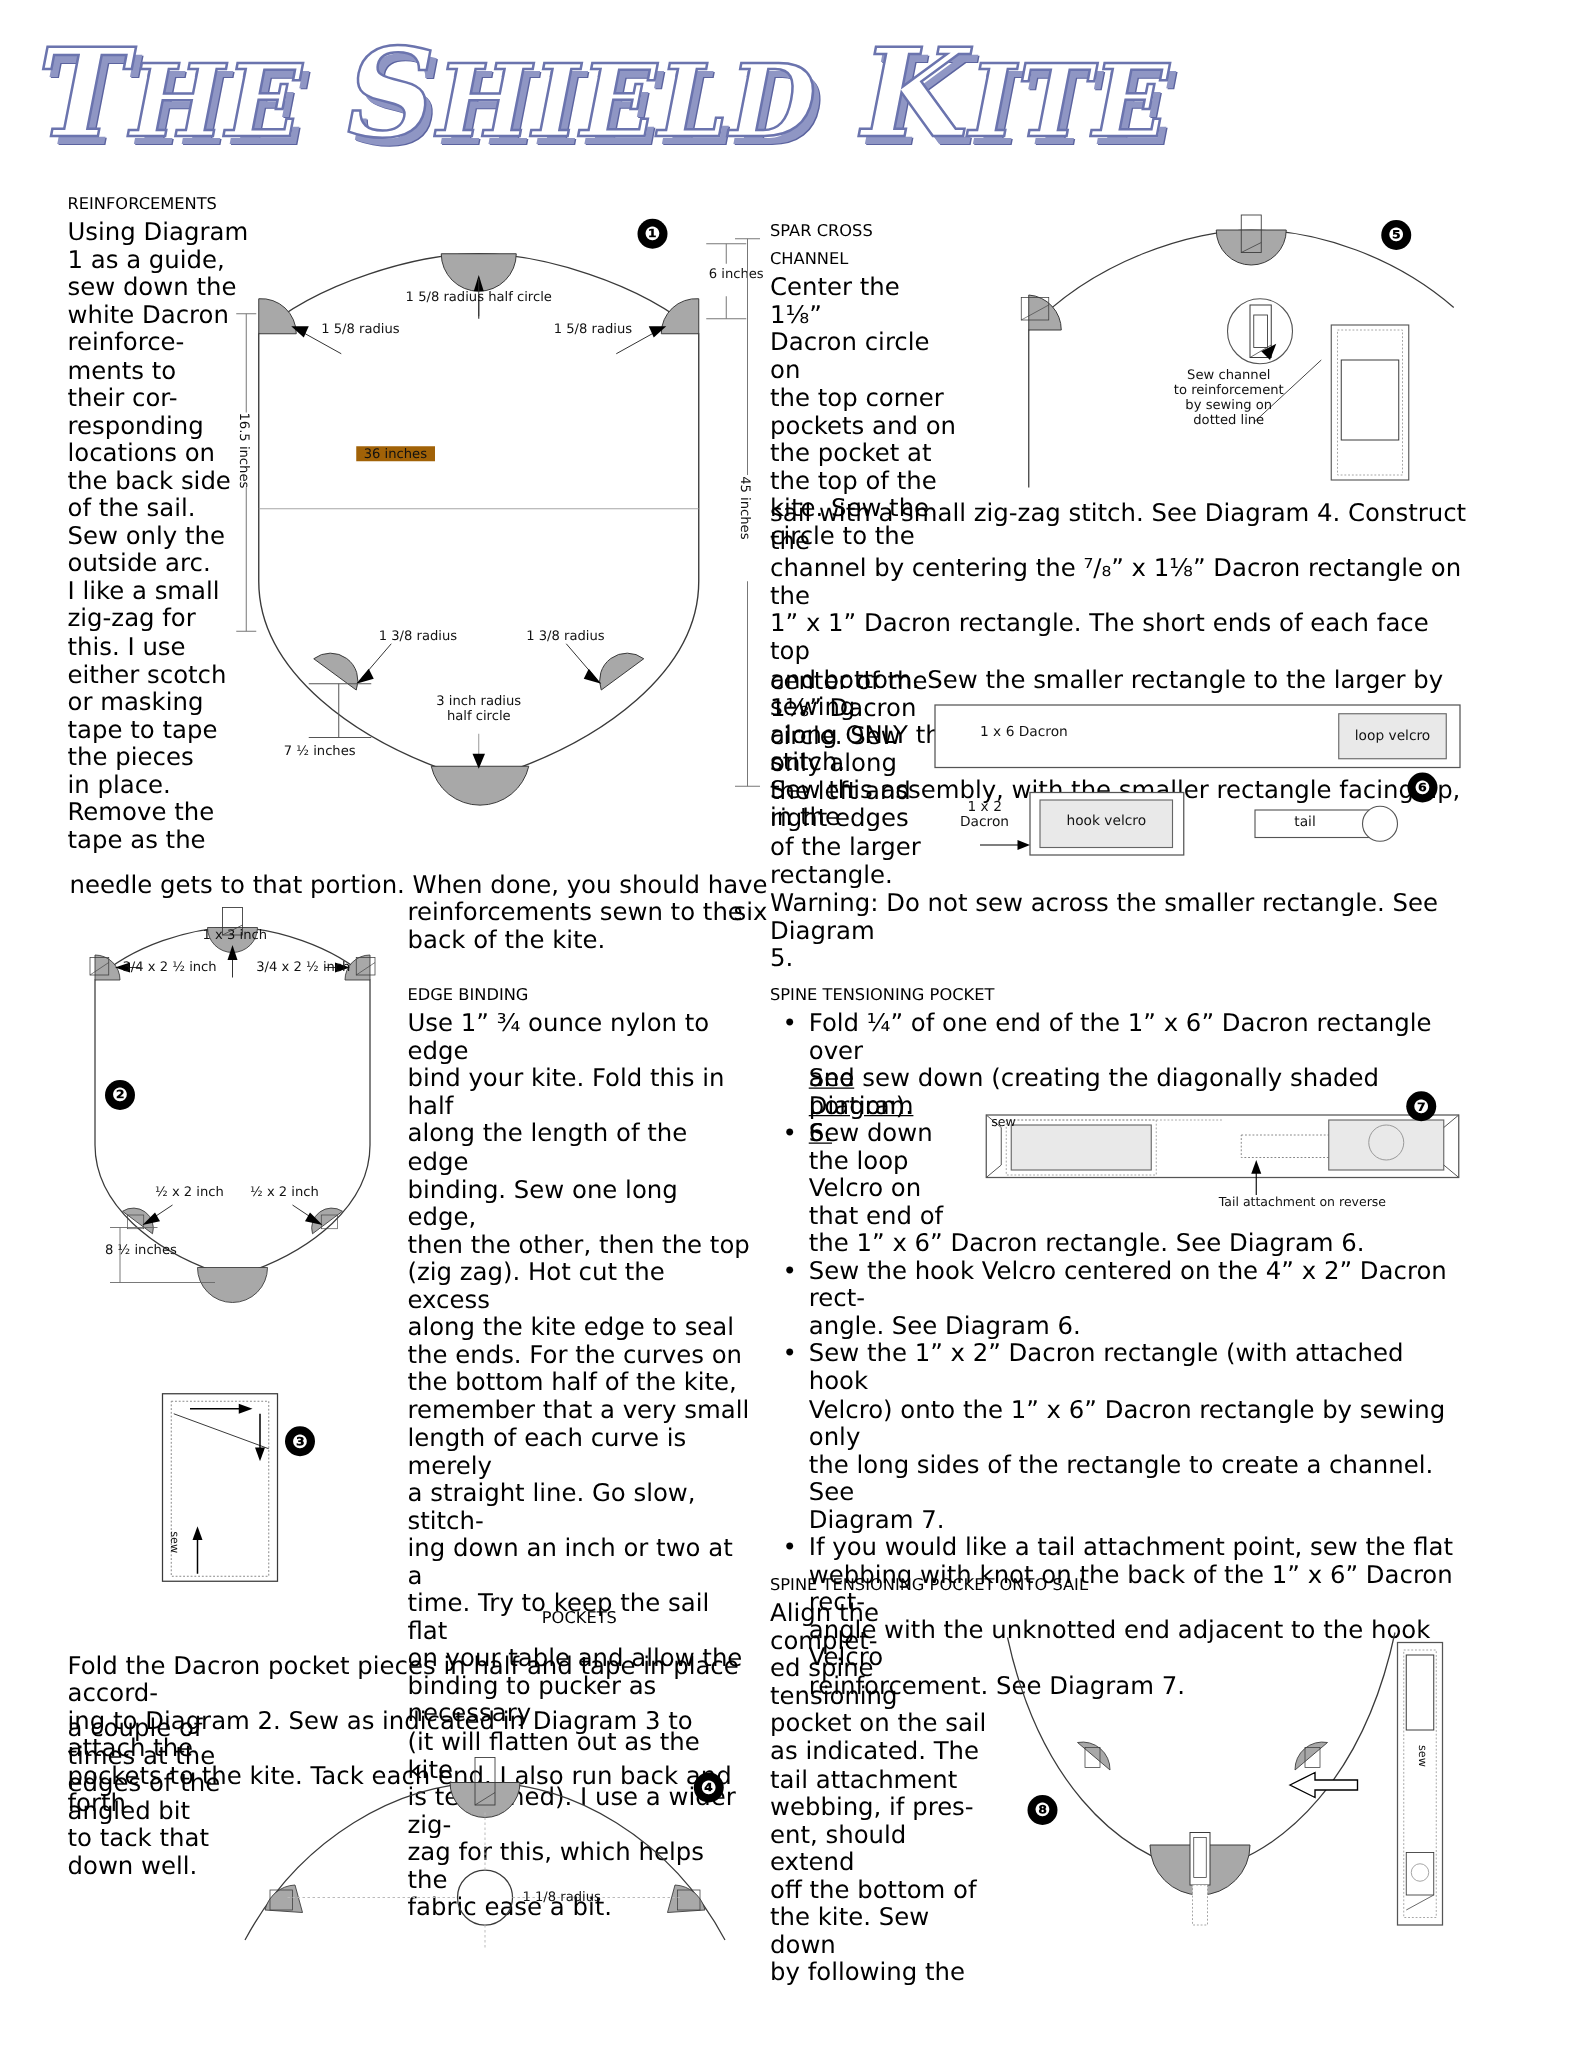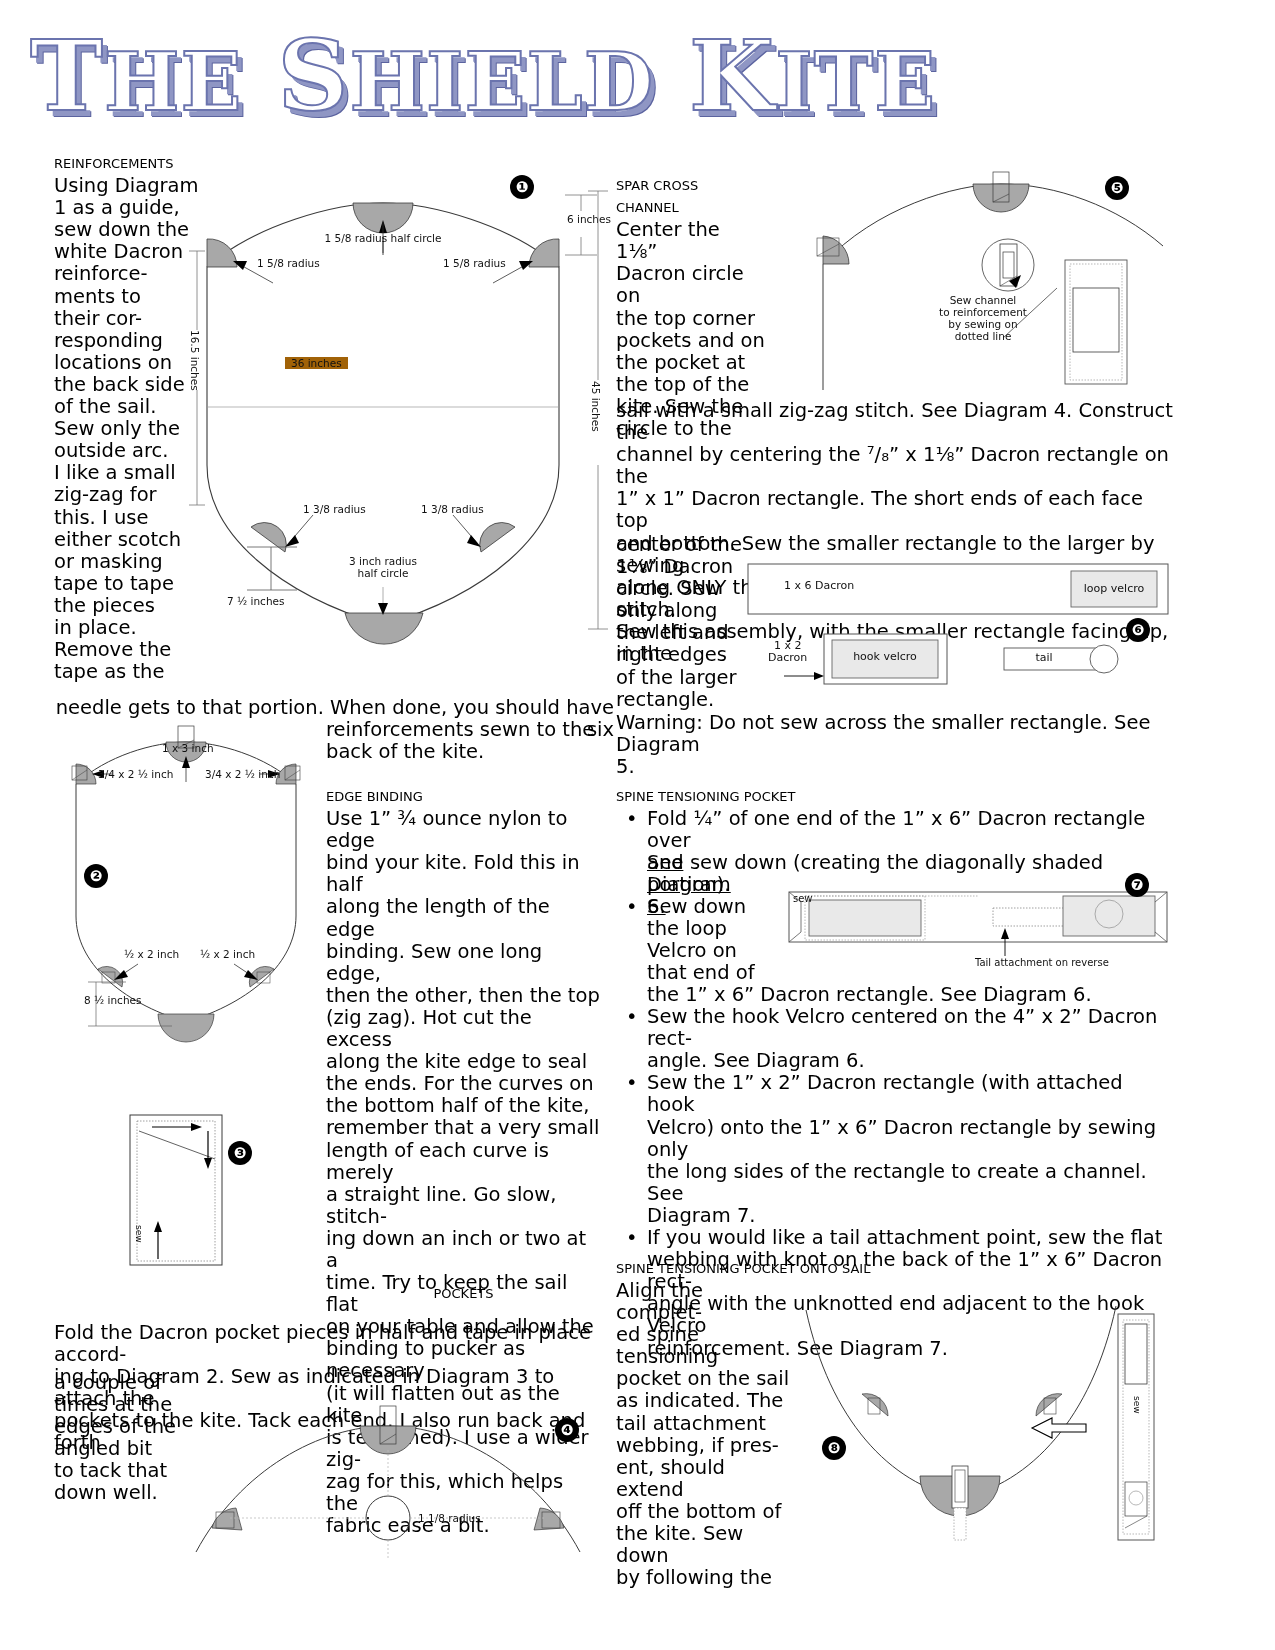--- a/index.html
+++ b/index.html
@@ -12,20 +12,21 @@
     position:relative;
     overflow:hidden;
   }
   .page{position:relative;width:1275px;height:1650px;}
 
   
   .title-wrap{position:absolute;left:30px;top:26px;width:760px;height:105px;}
   .title-text{
     font-family:"DejaVu Serif", serif;
     font-weight:700;
+    font-style:italic;
     font-size:80px;
     letter-spacing:1px;
     line-height:100px;
     color:#ffffff;
     -webkit-text-stroke:2px #6b74ae;
     text-shadow:
       5px 6px 0 #8f96c4,
       6px 7px 0 #5b639f;
     white-space:nowrap;
   }

